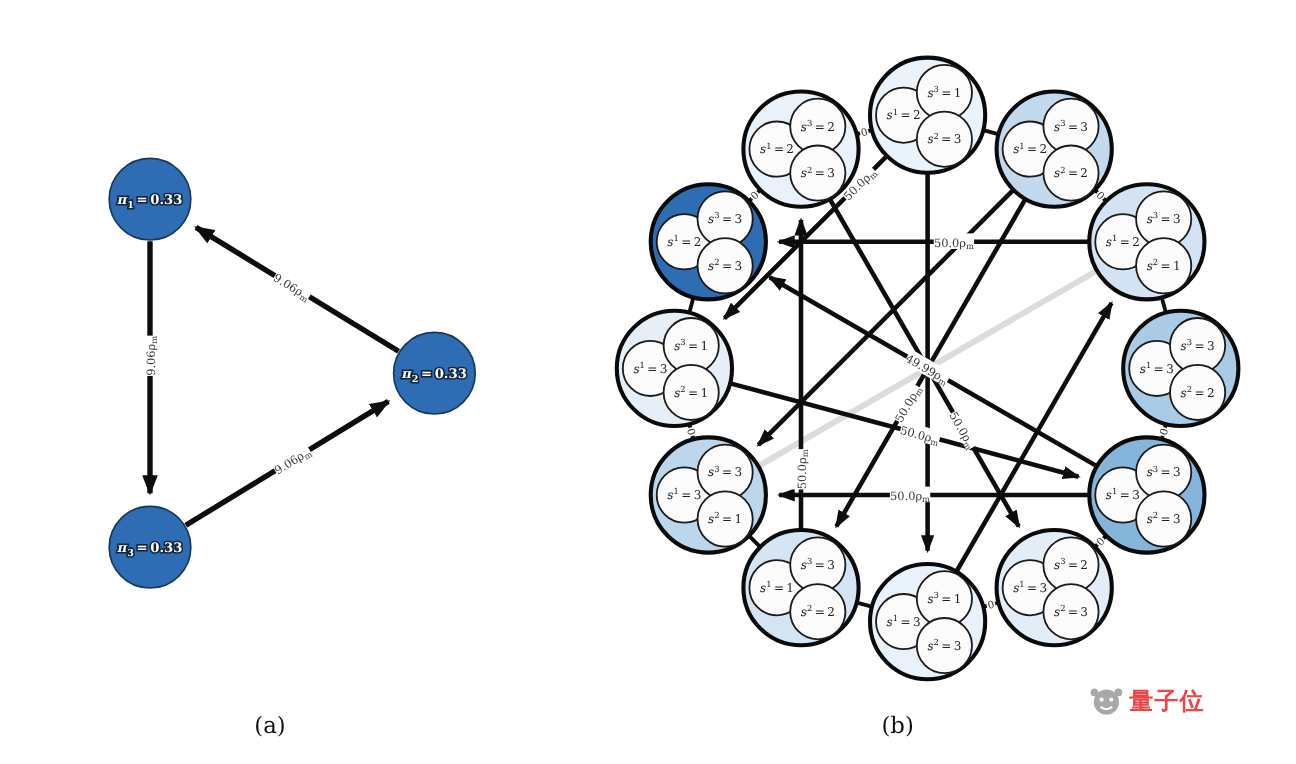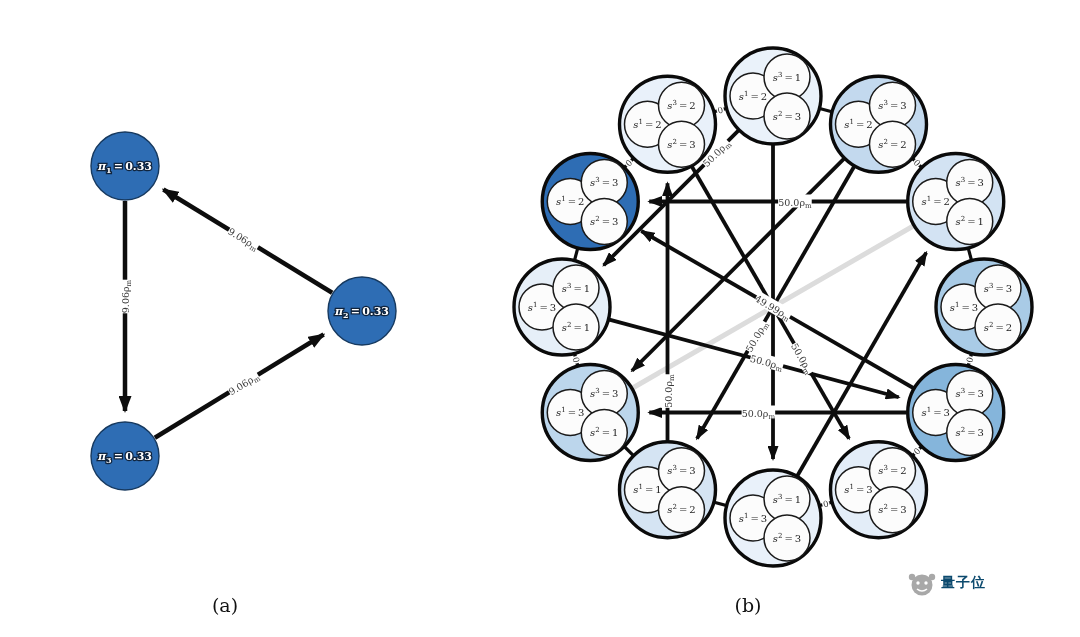--- a/index.html
+++ b/index.html
@@ -2,23 +2,23 @@
 <html><head>
 <meta charset="utf-8">
 <style>
   html,body{margin:0;padding:0;background:#ffffff;}
   #stage{position:relative;width:1080px;height:637px;background:#ffffff;overflow:hidden;
          font-family:"DejaVu Serif","Liberation Serif",serif;}
   #diagram{position:absolute;left:0;top:0;}
   .caption{position:absolute;font-size:19px;color:#111;width:80px;text-align:center;}
   #cap-a{left:185px;top:594px;}
   #cap-b{left:708px;top:594px;}
-  #watermark{position:absolute;left:907px;top:568px;display:flex;align-items:center;gap:4px;
-             color:#0c4a6e;font-family:"DejaVu Sans","Liberation Sans",sans-serif;
-             font-size:14px;font-weight:bold;letter-spacing:1px;}
+  #watermark{position:absolute;left:907px;top:568px;display:flex;align-items:flex-end;gap:4px;
+             color:#ef4444;font-family:"DejaVu Sans","Liberation Sans",sans-serif;
+             font-size:20px;font-weight:bold;letter-spacing:1px;}
 </style>
 </head>
 <body>
 
 <div id="stage">
   <svg id="diagram" width="1080" height="637">
       <defs>
         <marker id="arrow" markerUnits="userSpaceOnUse" markerWidth="15" markerHeight="11" refX="13" refY="5.5" orient="auto">
           <path d="M0,0 L15,5.5 L0,11 z" fill="#0d0d0d"></path>
         </marker>

